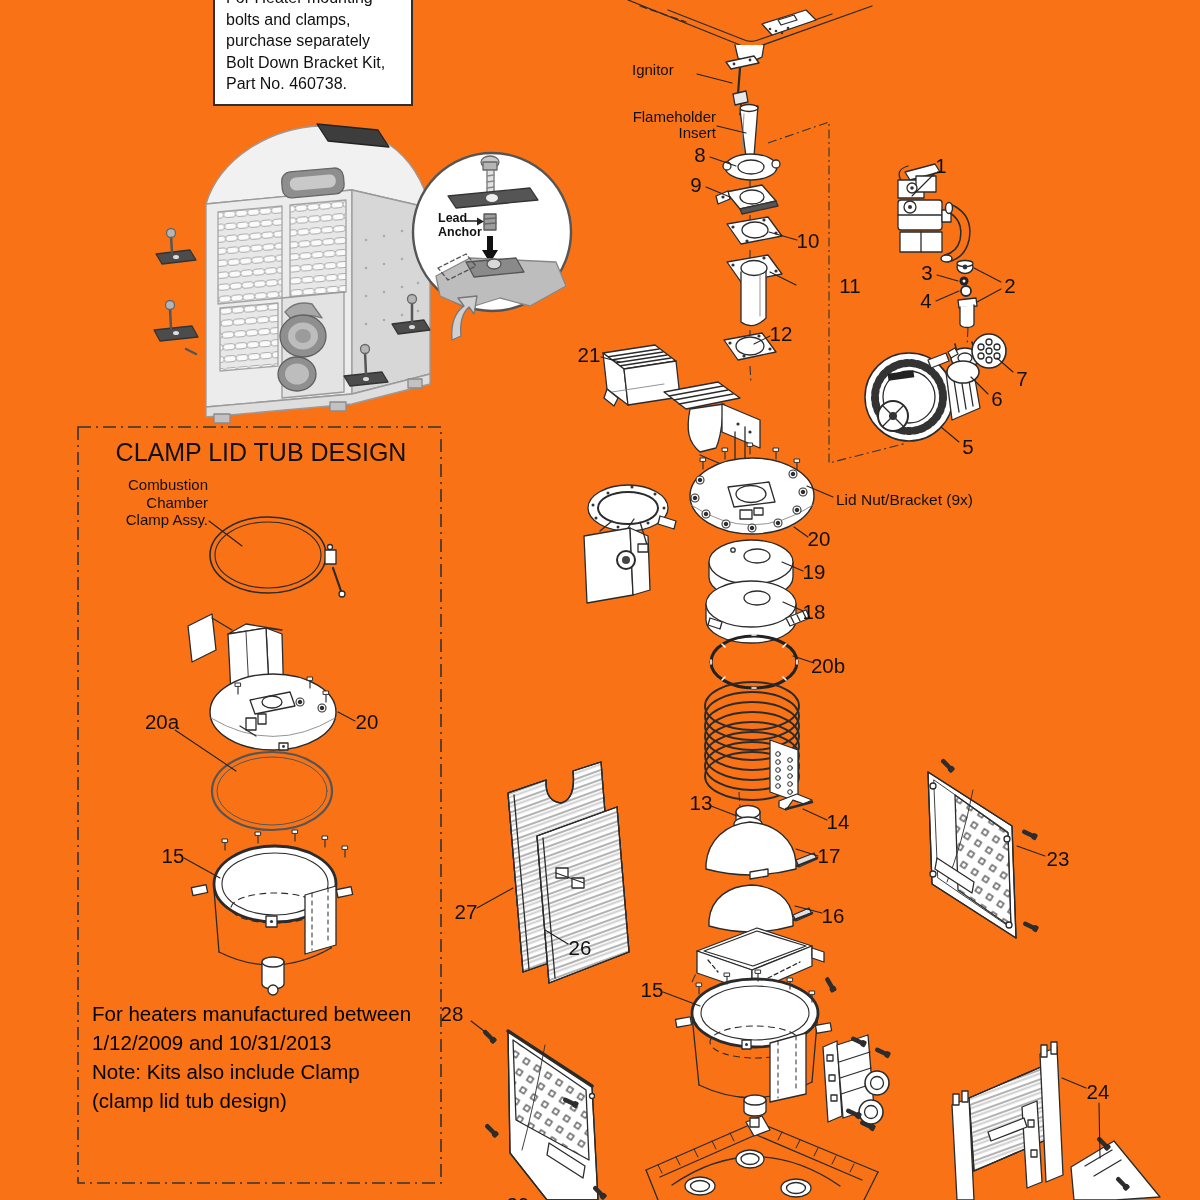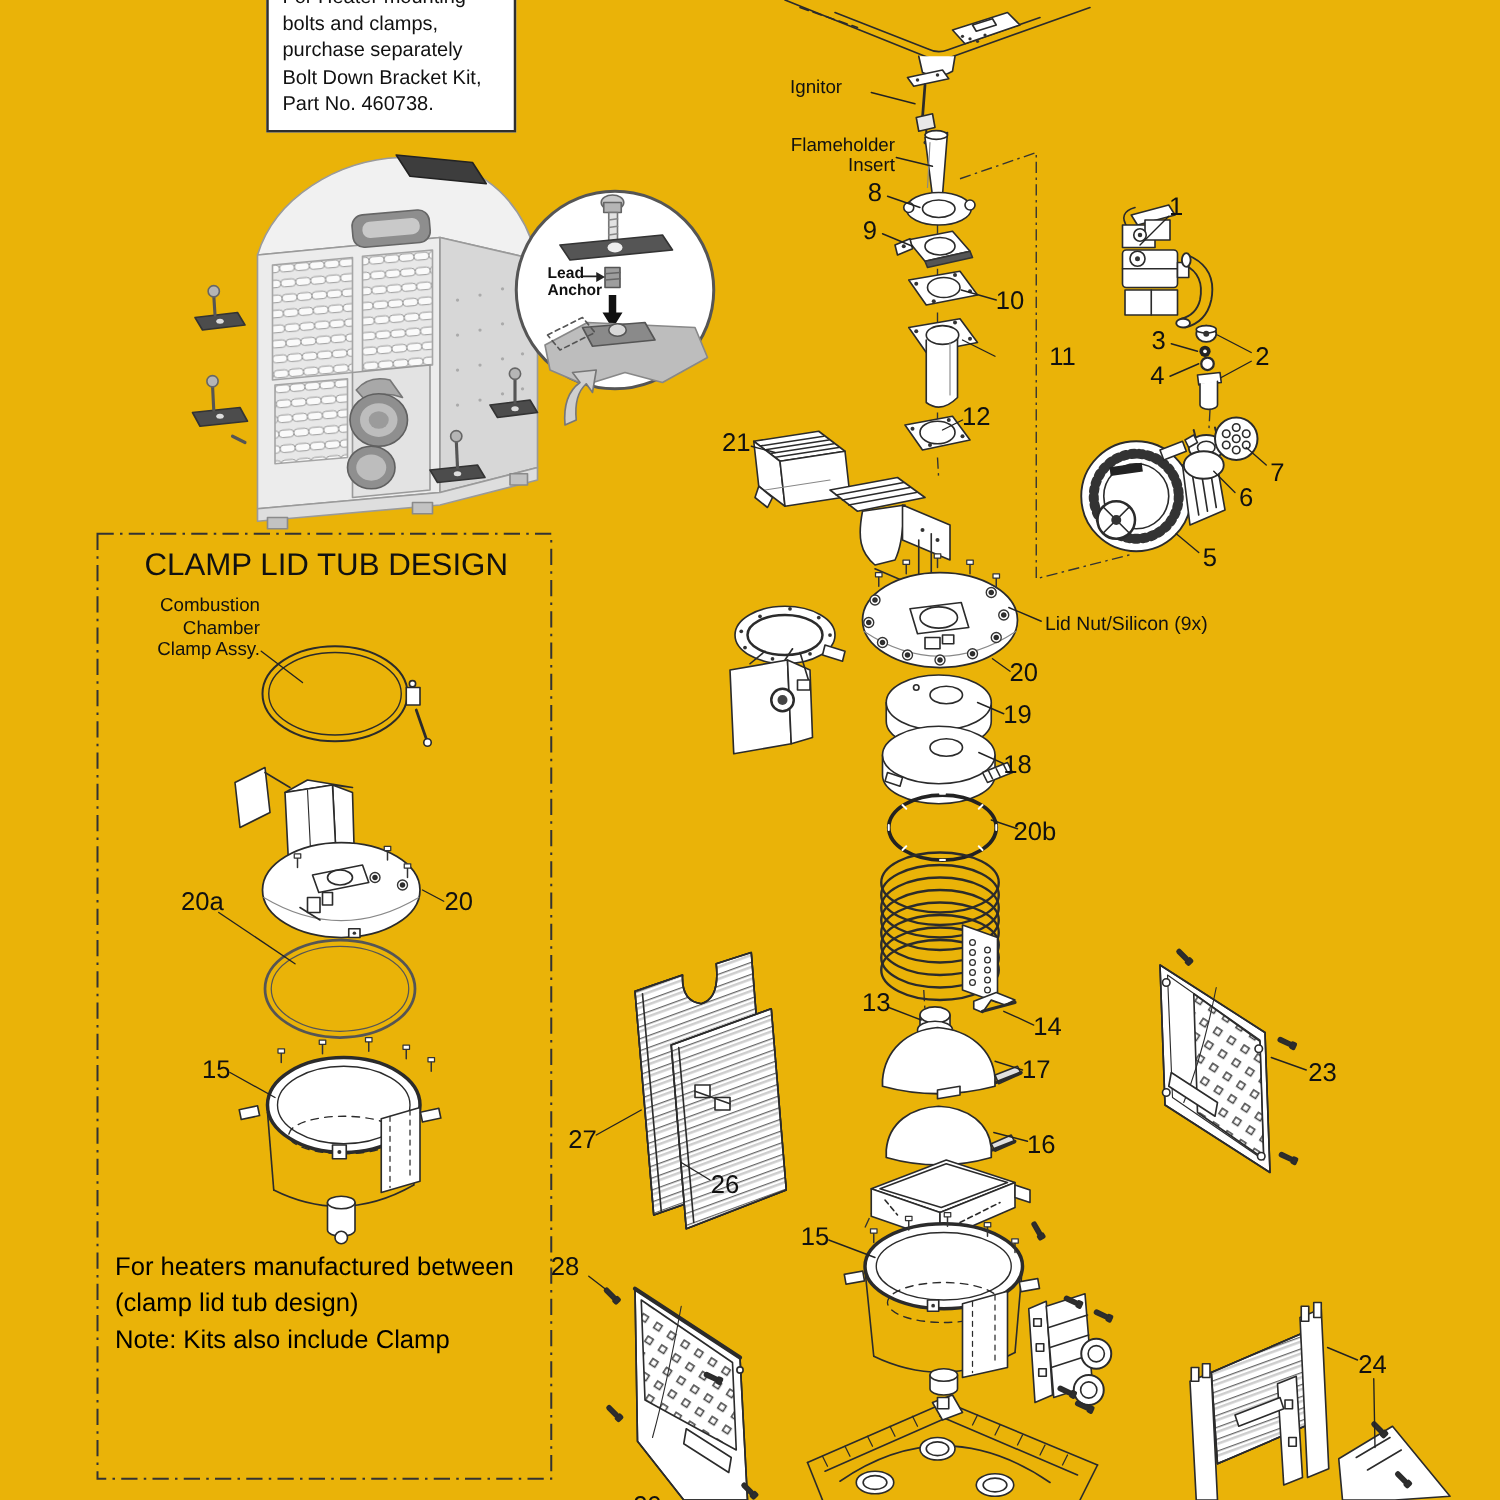--- a/index.html
+++ b/index.html
@@ -1,16 +1,16 @@
 <!DOCTYPE html>
 <html><head>
 <meta charset="utf-8">
 <style>
   html,body{margin:0;padding:0;background:#fff;}
-  .stage{position:relative;width:1200px;height:1200px;background:#eab308;overflow:hidden;
+  .stage{position:relative;width:1200px;height:1200px;background:#f97316;overflow:hidden;
          font-family:"Liberation Sans",sans-serif;color:#111;}
   .art{position:absolute;left:0;top:0;}
   .pn{position:absolute;transform:translate(-50%,-50%);font-size:20.5px;color:#111;white-space:nowrap;}
   .lbl{position:absolute;white-space:nowrap;color:#111;}
   .note-box{position:absolute;left:213px;top:-24px;width:174px;border:2px solid #2f2f2f;
             padding:9px 11px;font-size:16px;line-height:21.5px;background:#fff;}
   .clamp-title{position:absolute;left:96px;top:438px;width:330px;text-align:center;font-size:25px;}
   .clamp-assy-label{position:absolute;left:115px;top:476px;width:93px;text-align:right;
                     font-size:15px;line-height:17.5px;}
   .footnote{position:absolute;left:92px;top:999px;font-size:20.5px;line-height:29px;color:#000;}
@@ -711,34 +711,35 @@
 <div class="lbl flameholder-label">
   <div>Flameholder</div>
   <div>Insert</div>
 </div>
 
 <div class="lbl lead-anchor-label">
   <div>Lead</div>
   <div>Anchor</div>
 </div>
 
-<div class="lbl lid-nut-label">Lid Nut/Silicon (9x)</div>
+<div class="lbl lid-nut-label">Lid Nut/Bracket (9x)</div>
 
 <div class="clamp-title">CLAMP LID TUB DESIGN</div>
 
 <div class="clamp-assy-label">
   <div>Combustion</div>
   <div>Chamber</div>
   <div>Clamp Assy.</div>
 </div>
 
 <div class="footnote">
   <div>For heaters manufactured between</div>
+  <div>1/12/2009 and 10/31/2013</div>
+  <div>Note: Kits also include Clamp</div>
   <div>(clamp lid tub design)</div>
-  <div>Note: Kits also include Clamp</div>
 </div>
 
 <div>
       <span class="pn" style="left: 941px; top: 166px;">1</span>
       <span class="pn" style="left: 1010px; top: 286px;">2</span>
       <span class="pn" style="left: 927px; top: 273px;">3</span>
       <span class="pn" style="left: 926px; top: 301px;">4</span>
       <span class="pn" style="left: 968px; top: 447px;">5</span>
       <span class="pn" style="left: 997px; top: 399px;">6</span>
       <span class="pn" style="left: 1022px; top: 379px;">7</span>

